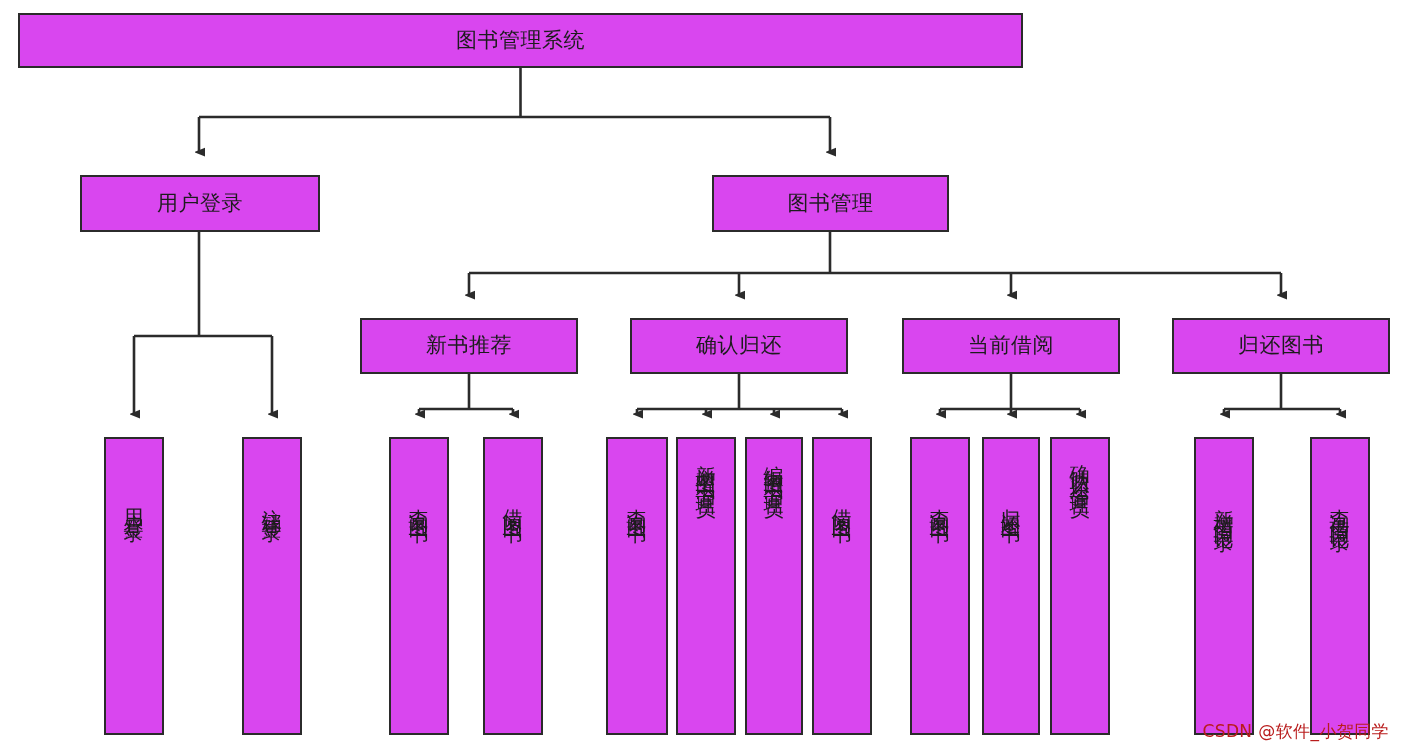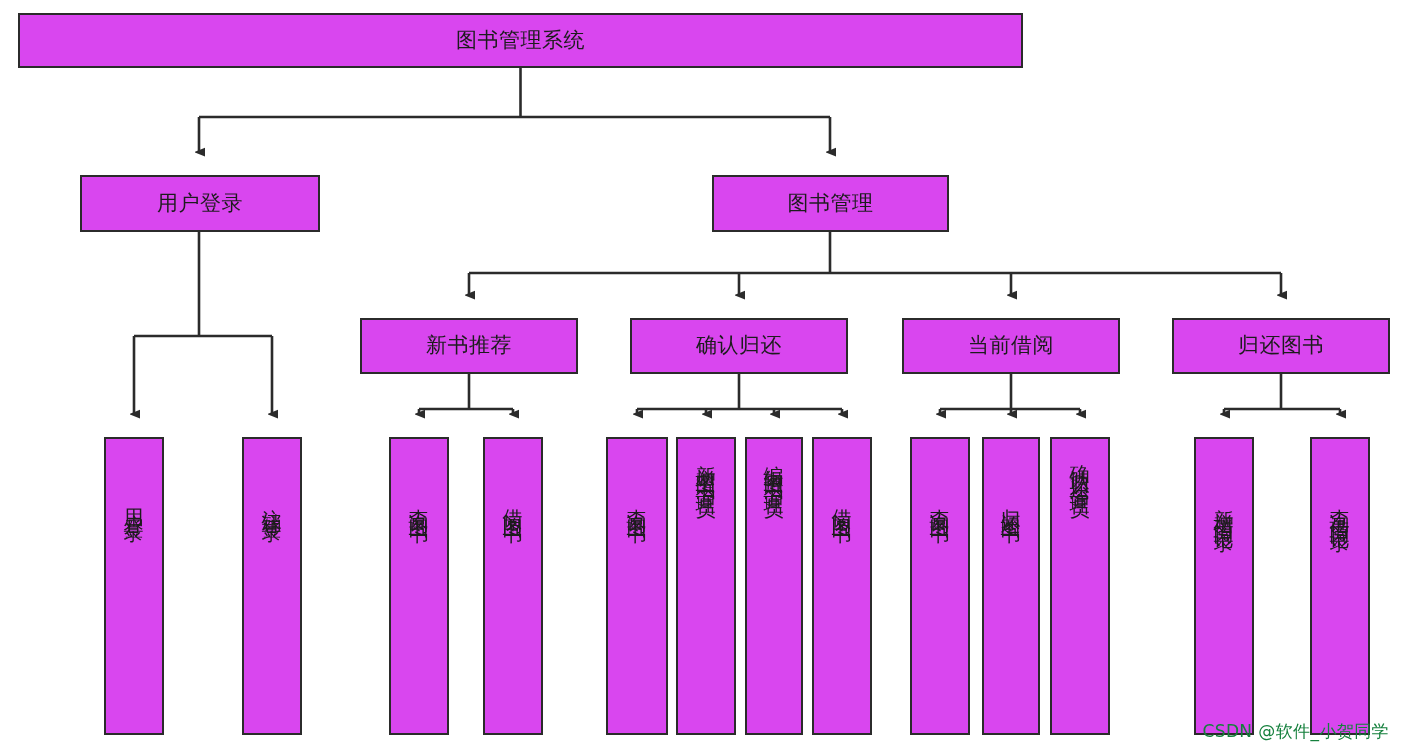--- a/index.html
+++ b/index.html
@@ -57,21 +57,21 @@
     -webkit-text-orientation: upright;
   }
   .vlabel.centered {
     margin-top: 44px;
   }
   .watermark {
     position: absolute;
     right: 16px;
     bottom: 4px;
     font-size: 17px;
-    color: #15803d;
+    color: #b91c1c;
     font-family: "DejaVu Sans", "Liberation Sans", sans-serif;
     white-space: nowrap;
     letter-spacing: 0.4px;
   }
 </style>
 </head>
 <body>
 
 <div id="canvas">
 

